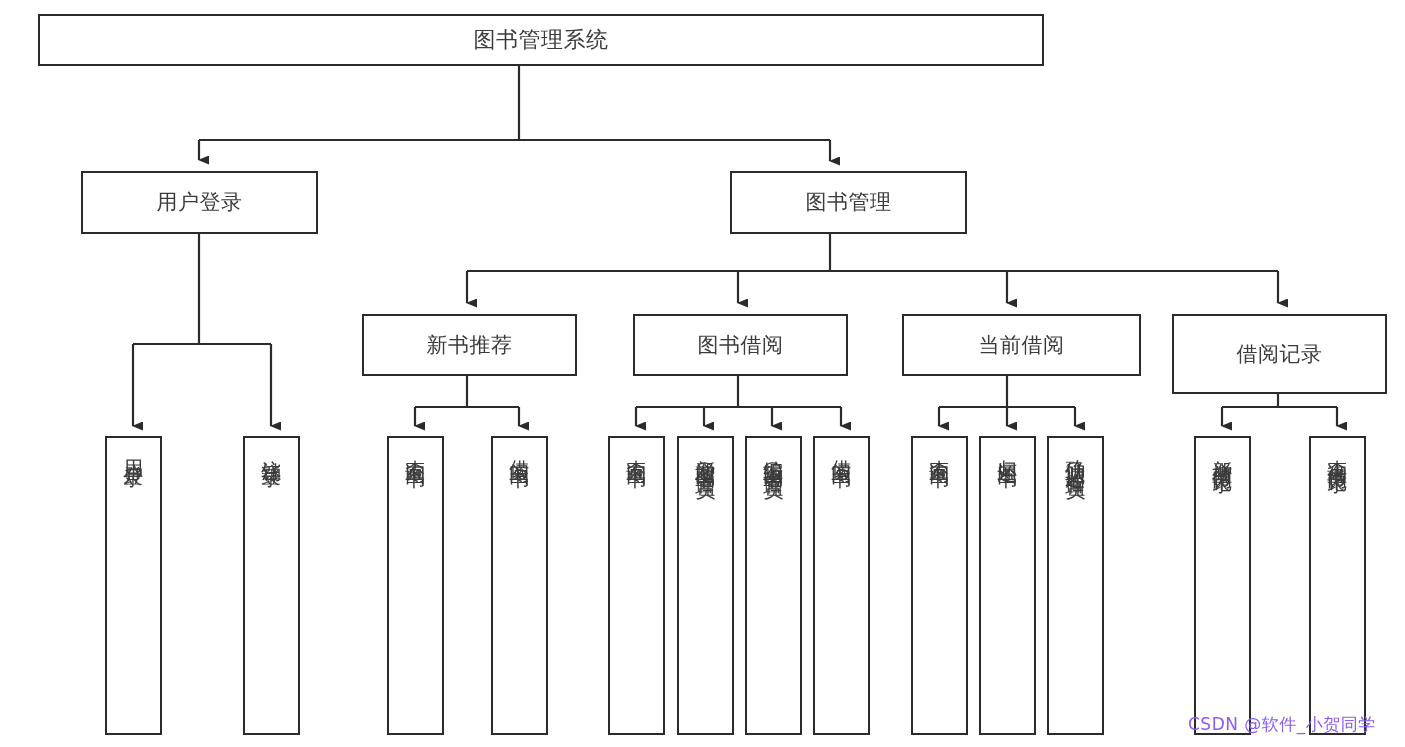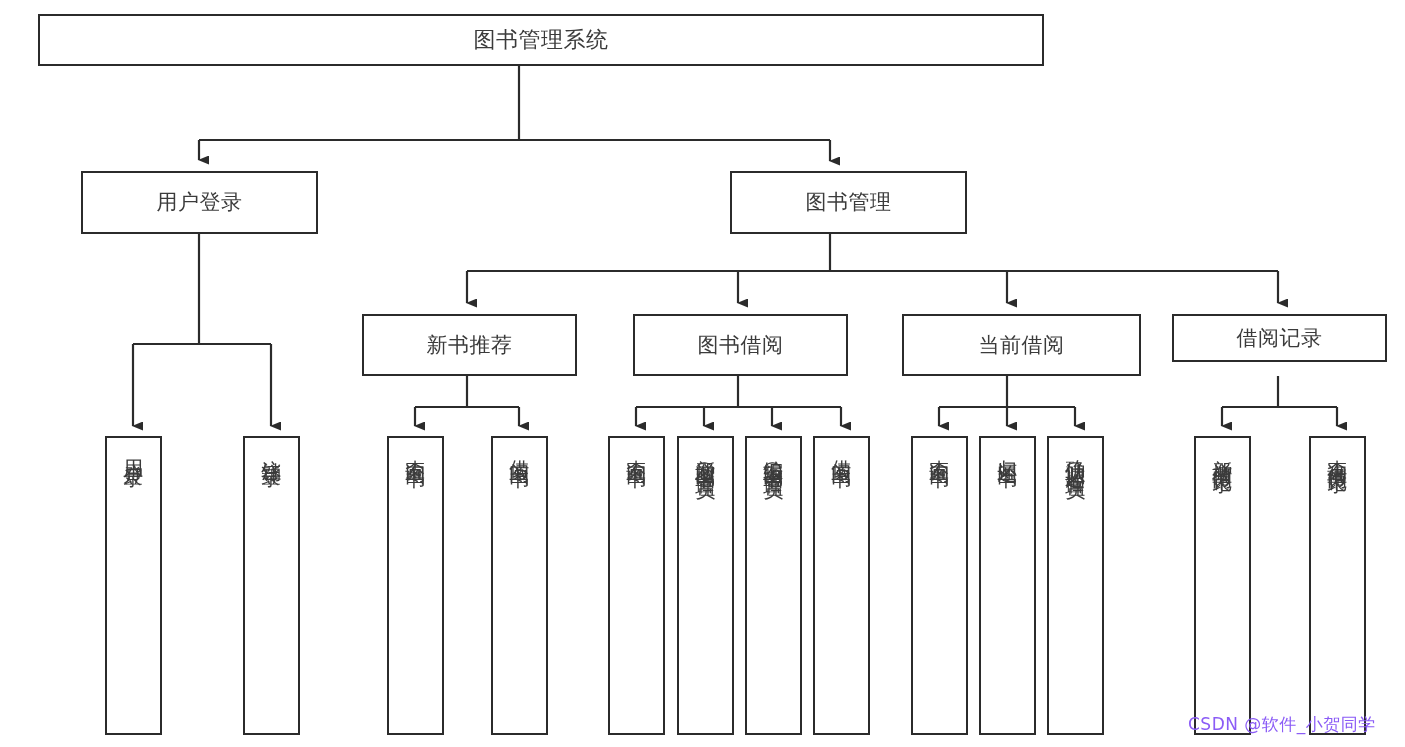--- a/index.html
+++ b/index.html
@@ -160,21 +160,21 @@
   </div>
 
   <div class="node horiz" style="left:633px; top:314px; width:215px; height:62px;">
     <span class="node-label">图书借阅</span>
   </div>
 
   <div class="node horiz" style="left:902px; top:314px; width:239px; height:62px;">
     <span class="node-label">当前借阅</span>
   </div>
 
-  <div class="node horiz" style="left:1172px; top:314px; width:215px; height:48px;">
+  <div class="node horiz" style="left:1172px; top:314px; width:215px; height:80px;">
     <span class="node-label">借阅记录</span>
   </div>
 
   <div class="node vert" style="left:105px; top:436px; width:57px; height:299px;">
     <span class="node-label">用户登录</span>
   </div>
 
   <div class="node vert" style="left:243px; top:436px; width:57px; height:299px;">
     <span class="node-label">注销登录</span>
   </div>

